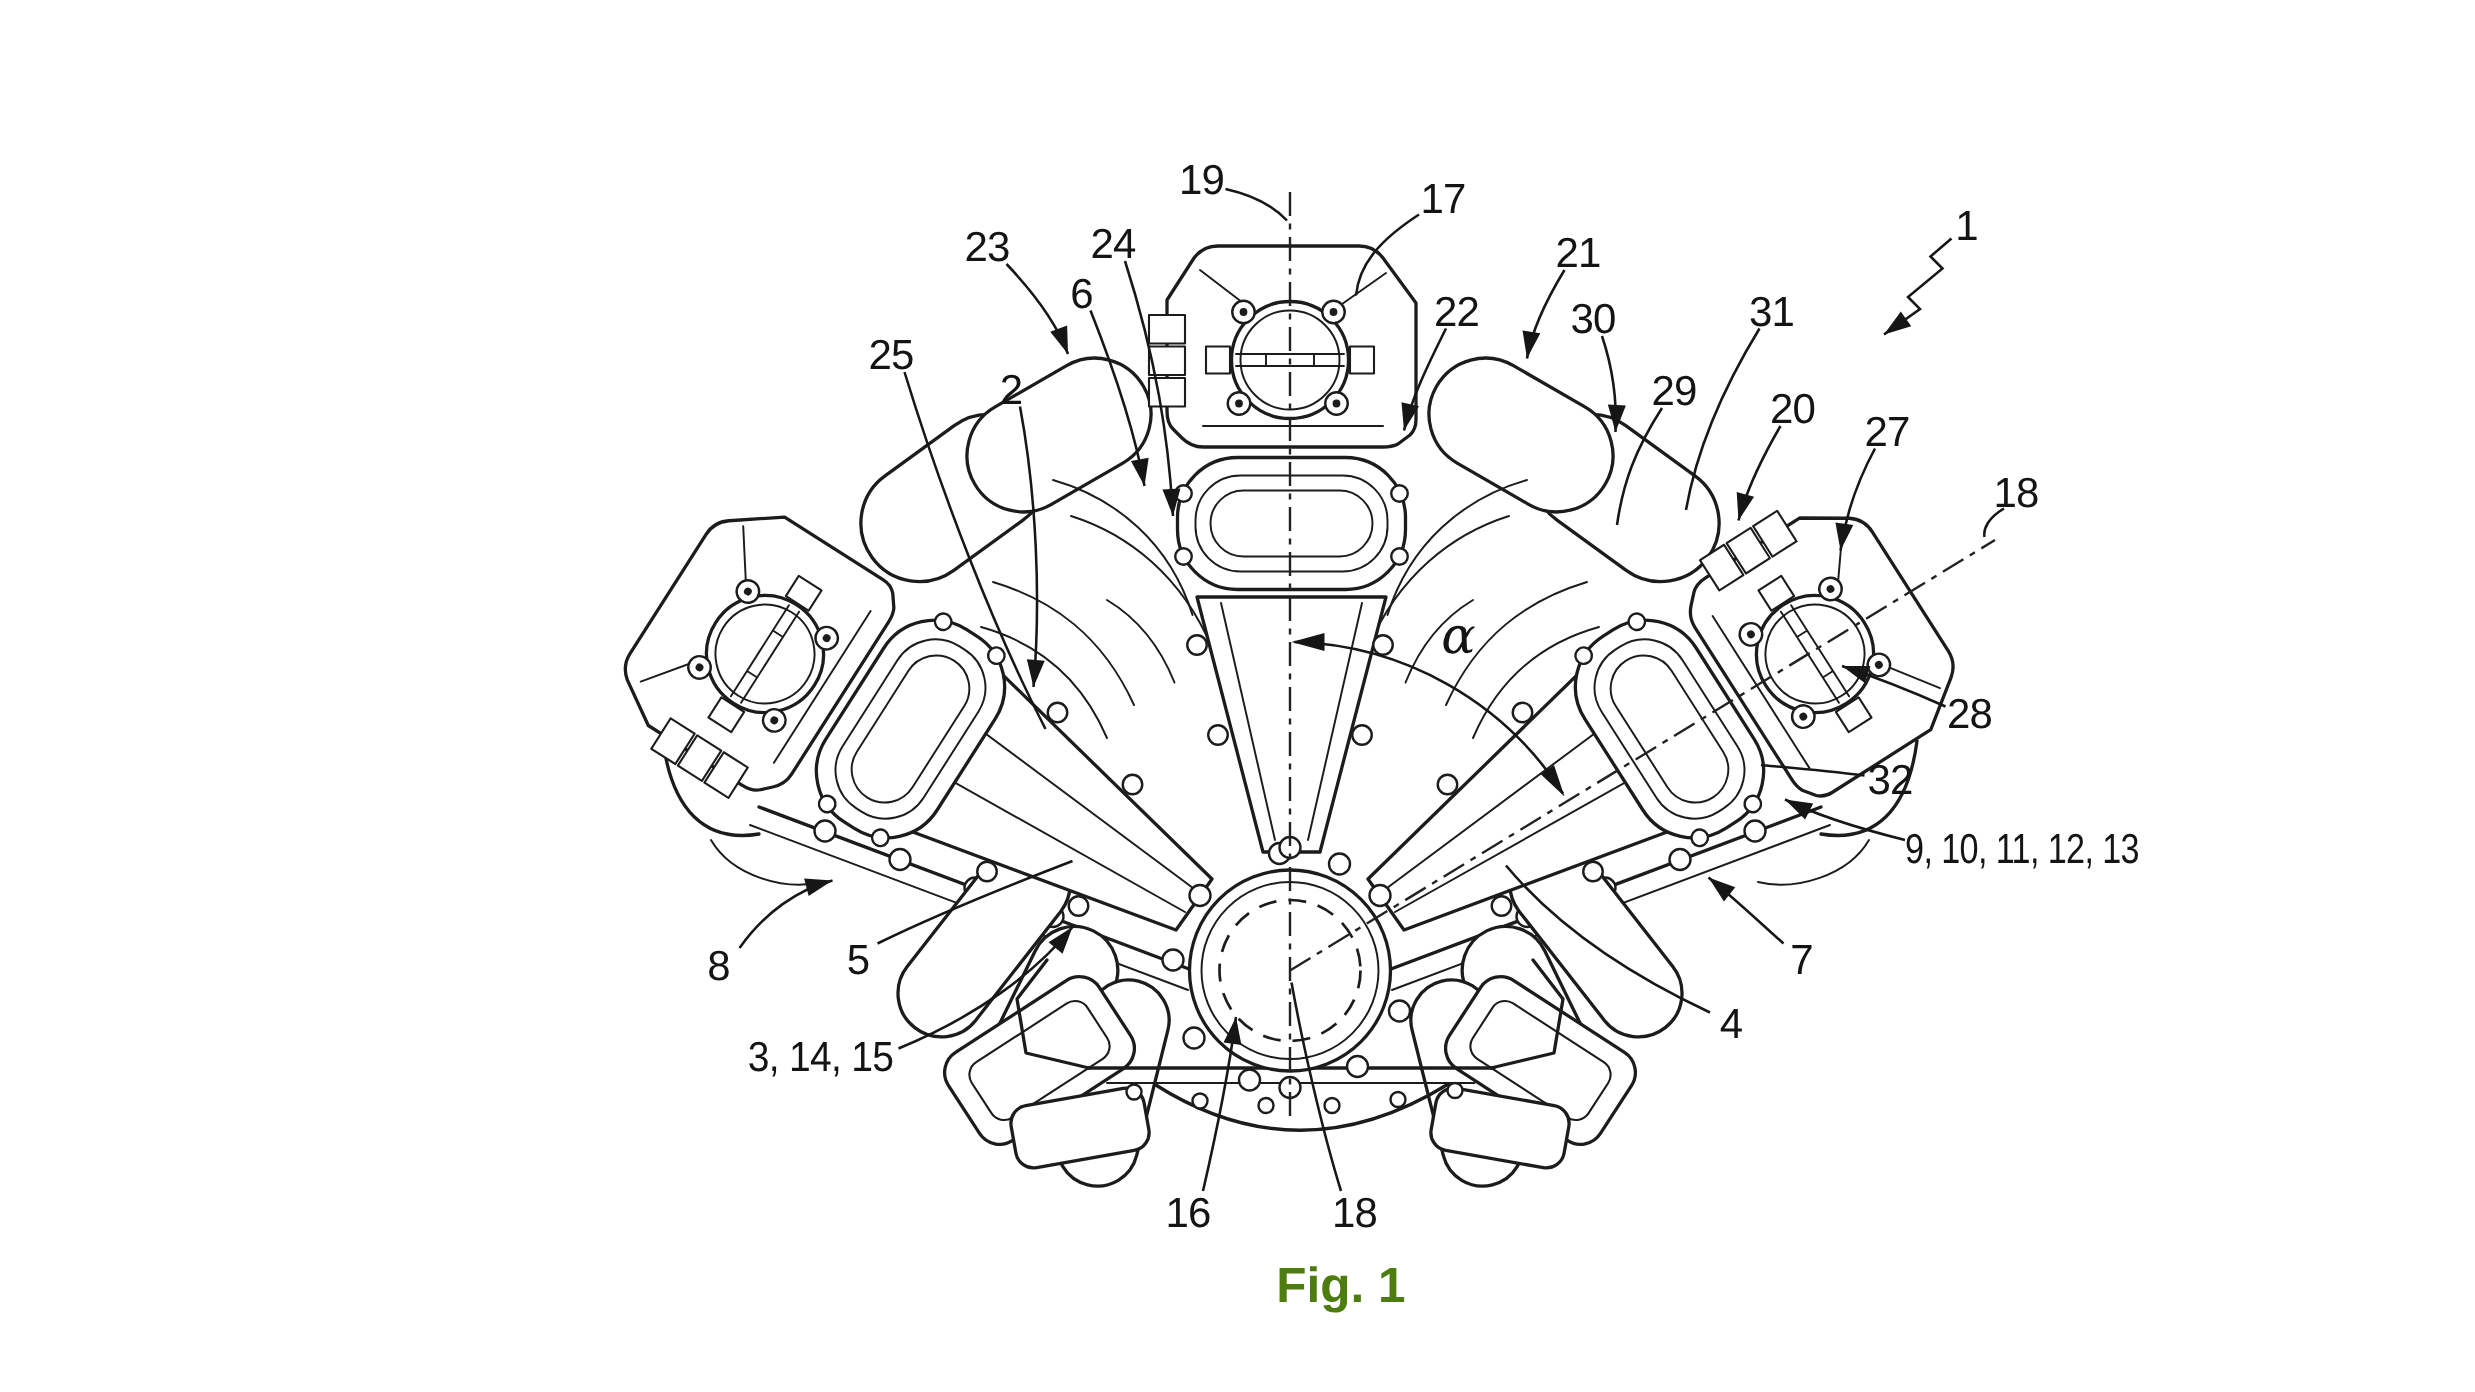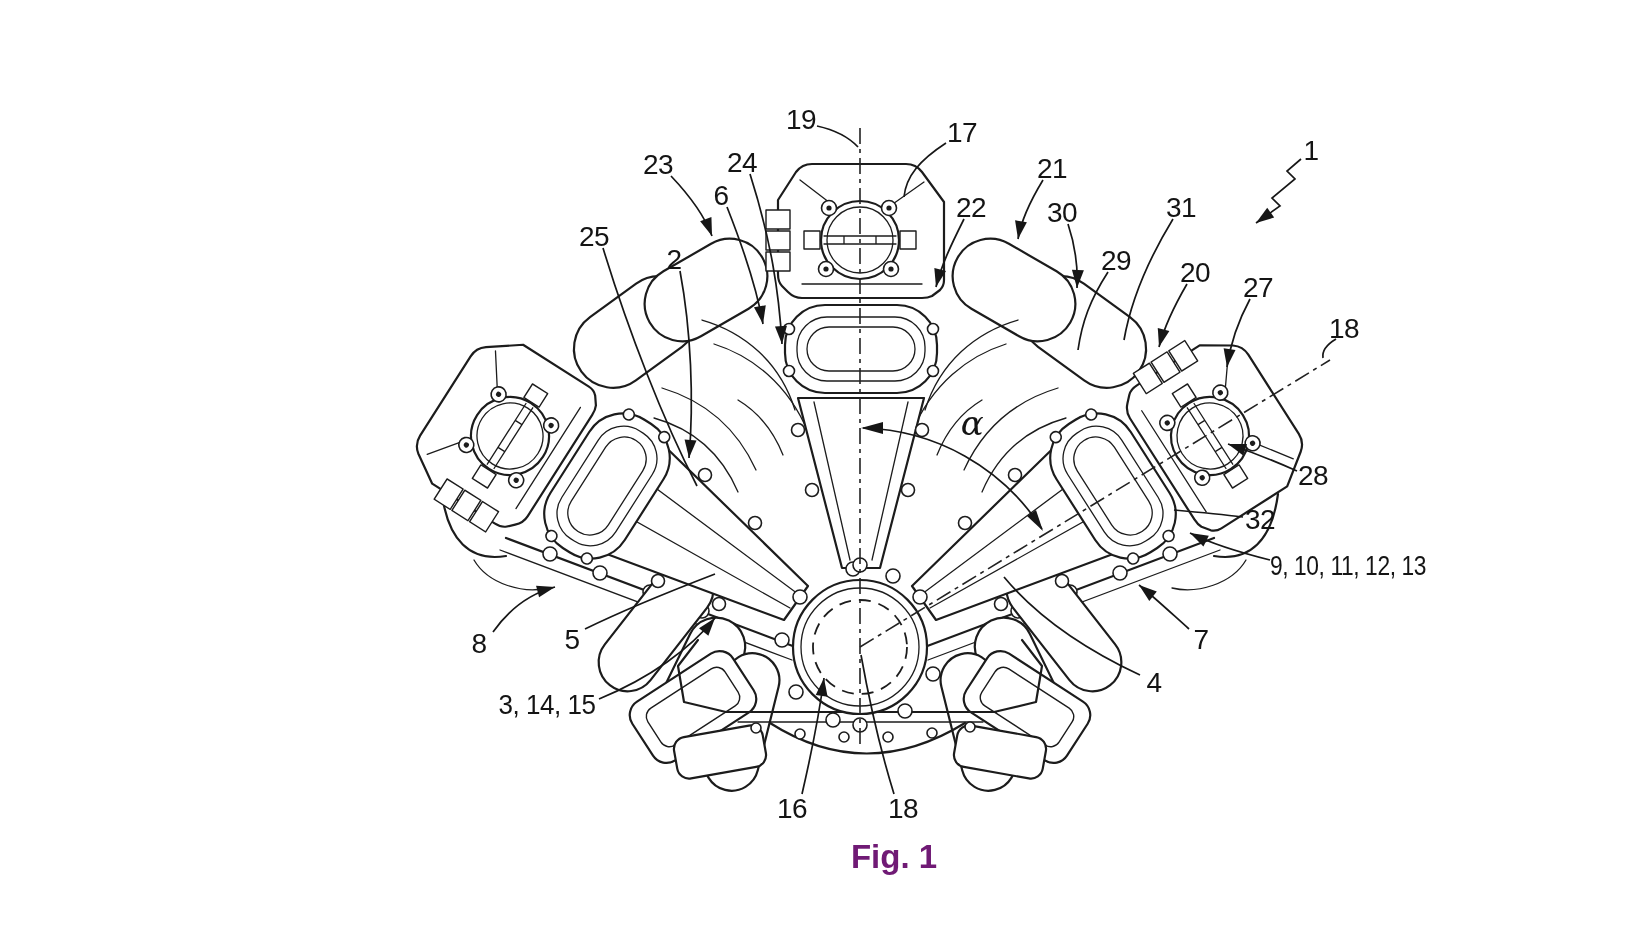--- a/index.html
+++ b/index.html
@@ -14,21 +14,21 @@
   .bolt {fill:#ffffff;stroke:#1c1c1c;stroke-width:1.6;}
   .dot  {fill:#1c1c1c;stroke:none;}
   .cl   {fill:none;stroke:#222222;stroke-width:1.6;stroke-dasharray:16 5 4 5;}
   .dash {fill:none;stroke:#1c1c1c;stroke-width:1.8;stroke-dasharray:12 8;}
   .leader{fill:none;stroke:#171717;stroke-width:1.7;}
   .ahead {fill:#161616;stroke:none;}
   .ref  {font-family:"Liberation Sans",sans-serif;font-size:28px;fill:#141414;
          text-anchor:middle;letter-spacing:-0.5px;}
   .greek{font-family:"DejaVu Serif",serif;font-style:italic;font-size:34px;}
   .caption{position:absolute;left:856px;top:838px;transform:translateX(-50%);
-           font-family:"Liberation Sans",sans-serif;font-weight:bold;font-size:33px;color:#701a75;}
+           font-family:"Liberation Sans",sans-serif;font-weight:bold;font-size:33px;color:#4d7c0f;}
 </style>
 </head>
 <body>
 
 <div class="stage">
 <svg id="fig-svg" width="1650" height="928" viewBox="0 0 1650 928">
   <defs>
     <marker id="ah" markerUnits="userSpaceOnUse" markerWidth="22" markerHeight="16" viewBox="0 0 22 16" refX="20" refY="8" orient="auto">
       <path d="M 2 2 L 20 8 L 2 14 Z" fill="#161616"></path>
     </marker>

